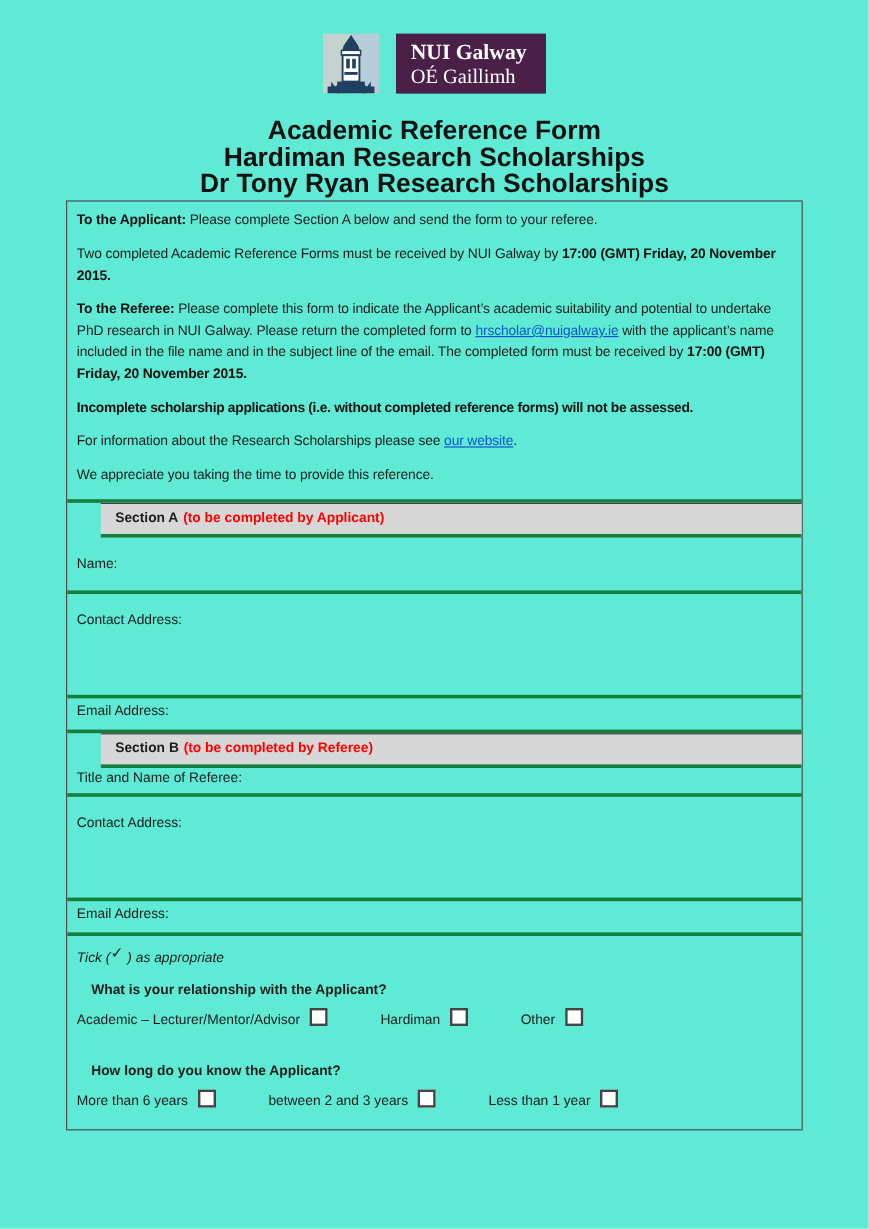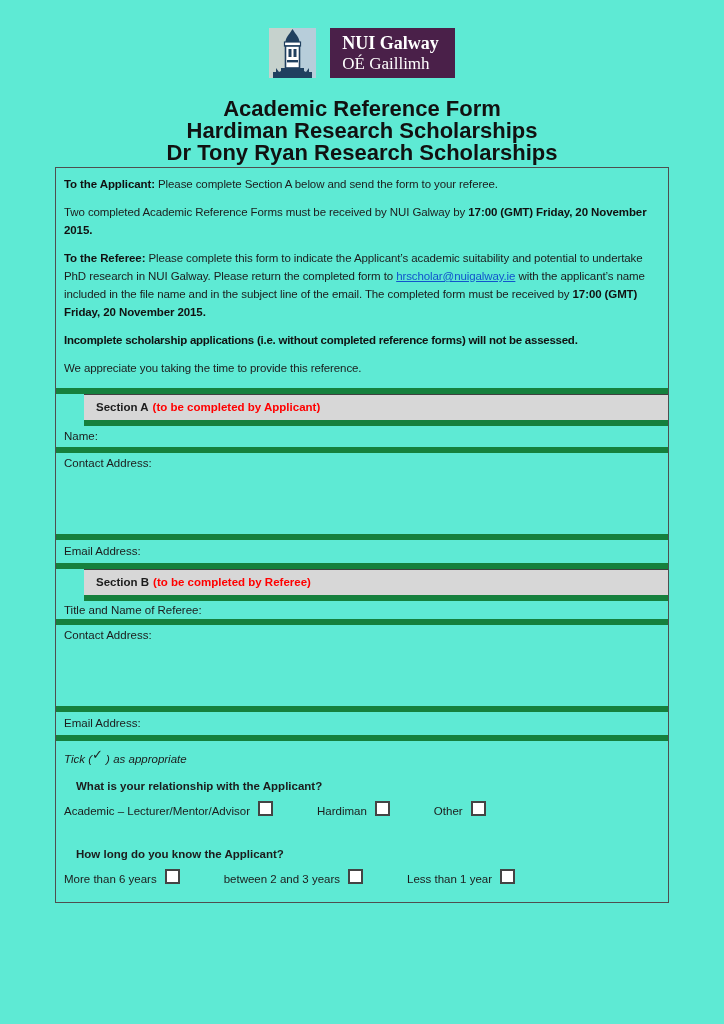--- a/index.html
+++ b/index.html
@@ -15,30 +15,30 @@
   .banner {
     background: #4a2049; color: #fff; font-family: "Liberation Serif", serif;
     padding: 3px 16px 3px 12px; display: flex; flex-direction: column; justify-content: center;
   }
   .banner .en { font-weight: bold; font-size: 18px; line-height: 21px; }
   .banner .ga { font-size: 17px; line-height: 20px; }
   
   .doc-title { text-align: center; font-weight: bold; font-size: 22px; line-height: 22px; margin: 20px 0 0; color: #111; }
   
   .form-table { border: 1px solid #4f4f4f; margin-top: 3px; font-size: 11.5px; }
-  .row { border-bottom: 6px solid #15803d; }
+  .row { border-bottom: 3px solid #15803d; }
   .row:last-child { border-bottom: none; }
   .intro-cell { padding: 7px 8px 1px; line-height: 18px; letter-spacing: -0.1px; }
   .intro-cell p { margin: 0 0 10px; }
   .intro-cell .tight { letter-spacing: -0.25px; }
   b { color: #111; }
   a.doc-link { color: #1155cc; text-decoration: underline; cursor: pointer; }
   .section-header { background: #d7d7d7; font-weight: bold; padding: 6px 12px 7px; border-top: 1px solid #3f3f3f; margin-left: 28px; }
   .section-header .red { color: #ff0000; margin-left: 4px; }
-  .field-cell { padding: 4px 8px; min-height: 27px; }
+  .field-cell { padding: 16px 8px; min-height: 27px; }
   .field-cell.tall { min-height: 87px; }
   .field-cell.short { padding: 3px 8px; min-height: 24px; }
   .field-cell.mid { padding: 5px 8px; min-height: 29px; }
   
   .questions-cell { padding: 8px 8px 8px; }
   .tick-note { font-style: italic; margin: 2px 0 14px; }
   .tick-mark { position: relative; top: -4px; font-size: 13px; font-style: normal; }
   .q-block { margin-bottom: 26px; }
   .q-block:last-child { margin-bottom: 4px; }
   .q-title { font-weight: bold; margin: 0 12px 8px; }
@@ -80,20 +80,21 @@
     <div>Dr Tony Ryan Research Scholarships</div>
   </div>
 
   <div class="form-table">
 
     <div class="row intro-cell">
       <p><b>To the Applicant:</b><span> Please complete Section A below and send the form to your referee.</span></p>
       <p><span>Two completed Academic Reference Forms must be received by NUI Galway by </span><b>17:00 (GMT) Friday, 20 November 2015.</b></p>
       <p><b>To the Referee:</b><span> Please complete this form to indicate the Applicant’s academic suitability and potential to undertake PhD research in NUI Galway. Please return the completed form to </span><a class="doc-link">hrscholar@nuigalway.ie</a><span> with the applicant’s name included in the file name and in the subject line of the email. The completed form must be received by </span><b>17:00 (GMT) Friday, 20 November 2015.</b></p>
       <p class="tight"><b>Incomplete scholarship applications (i.e. without completed reference forms) will not be assessed.</b></p>
+      <p><span>For information about the Research Scholarships please see </span><a class="doc-link">our website</a><span>.</span></p>
       <p><span>We appreciate you taking the time to provide this reference.</span></p>
     </div>
 
     <div class="row section-header">
       <span>Section A</span><span class="red">(to be completed by Applicant)</span>
     </div>
     <div class="row field-cell">
       <span>Name:</span>
     </div>
     <div class="row field-cell tall">

